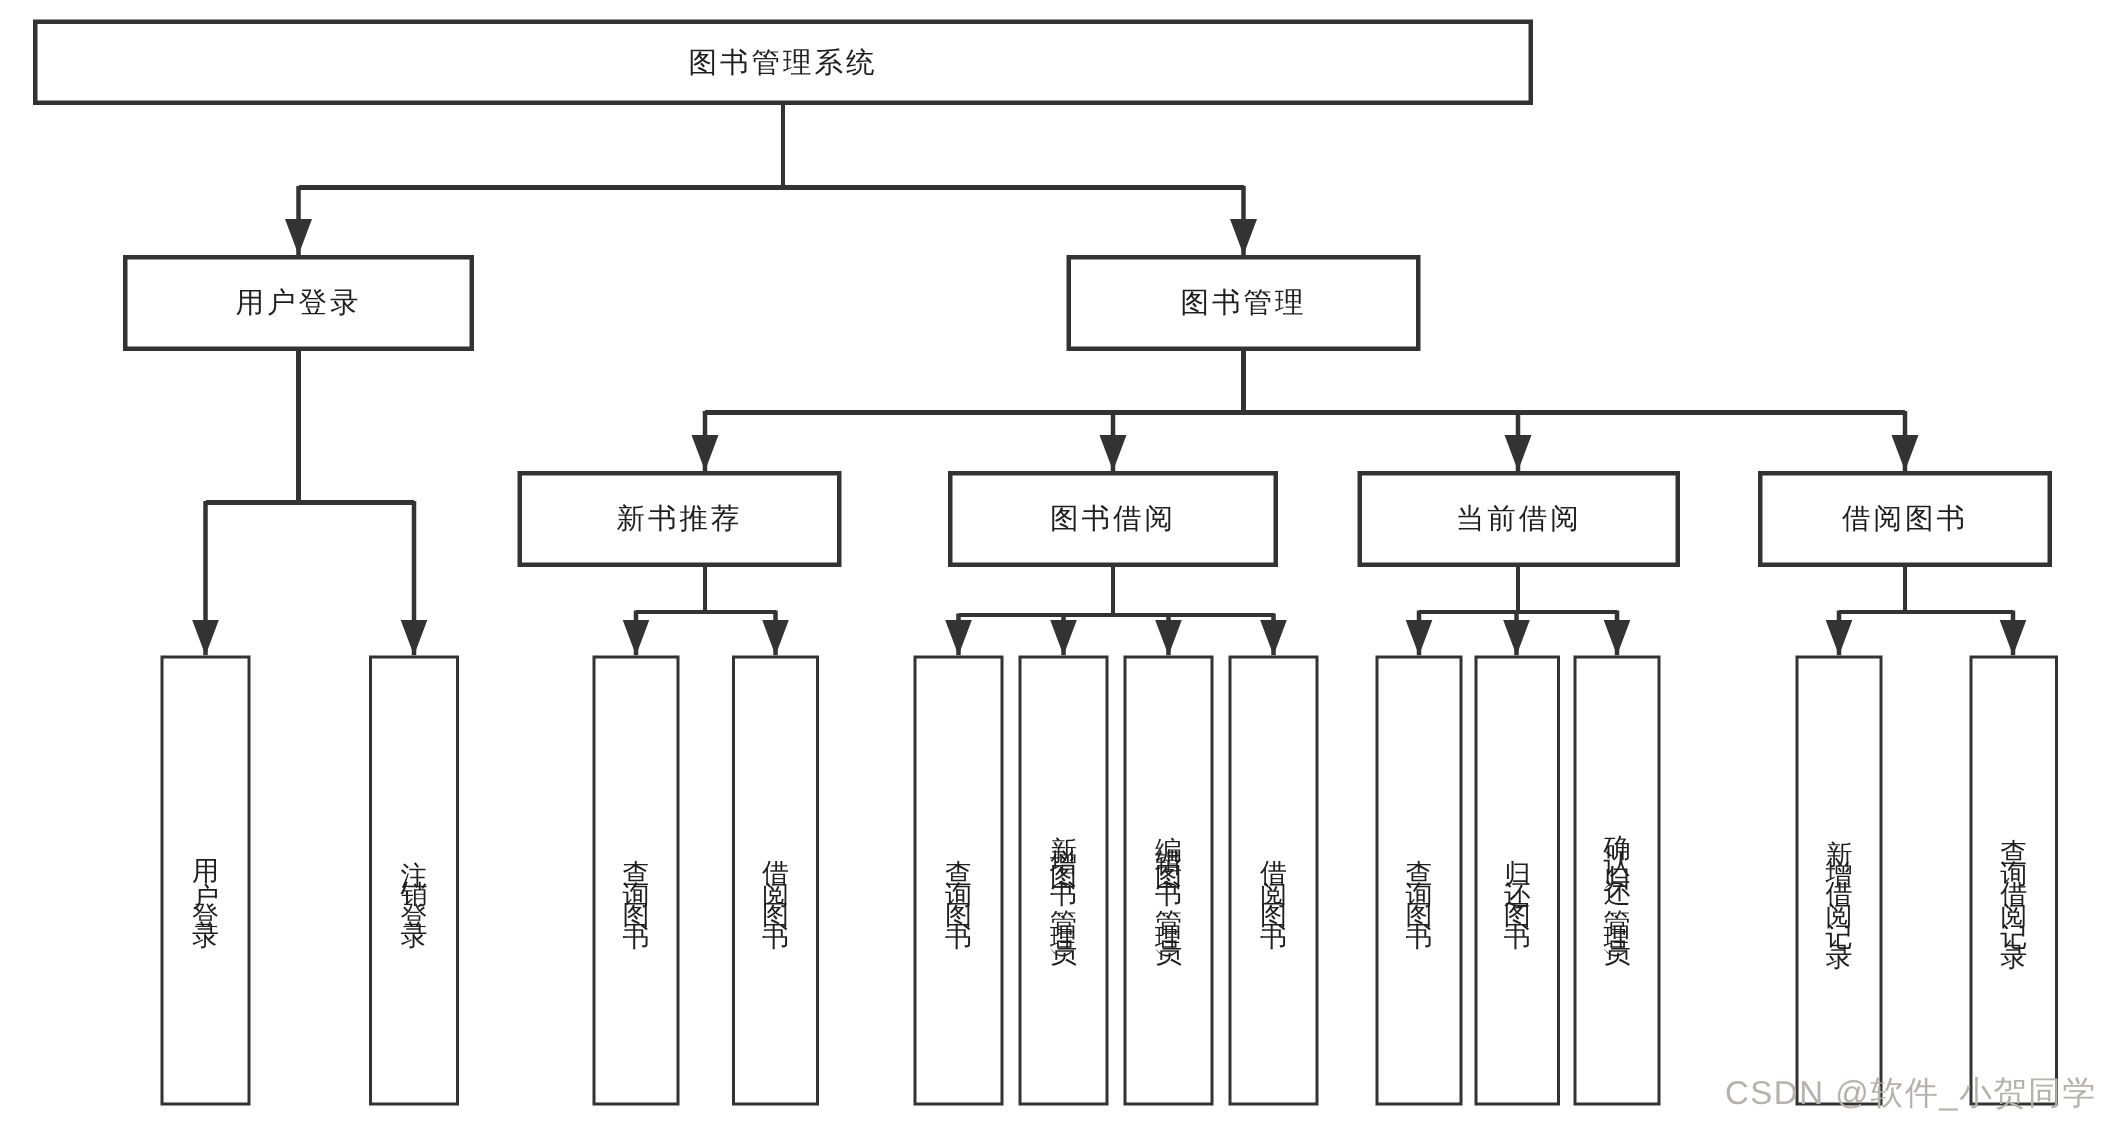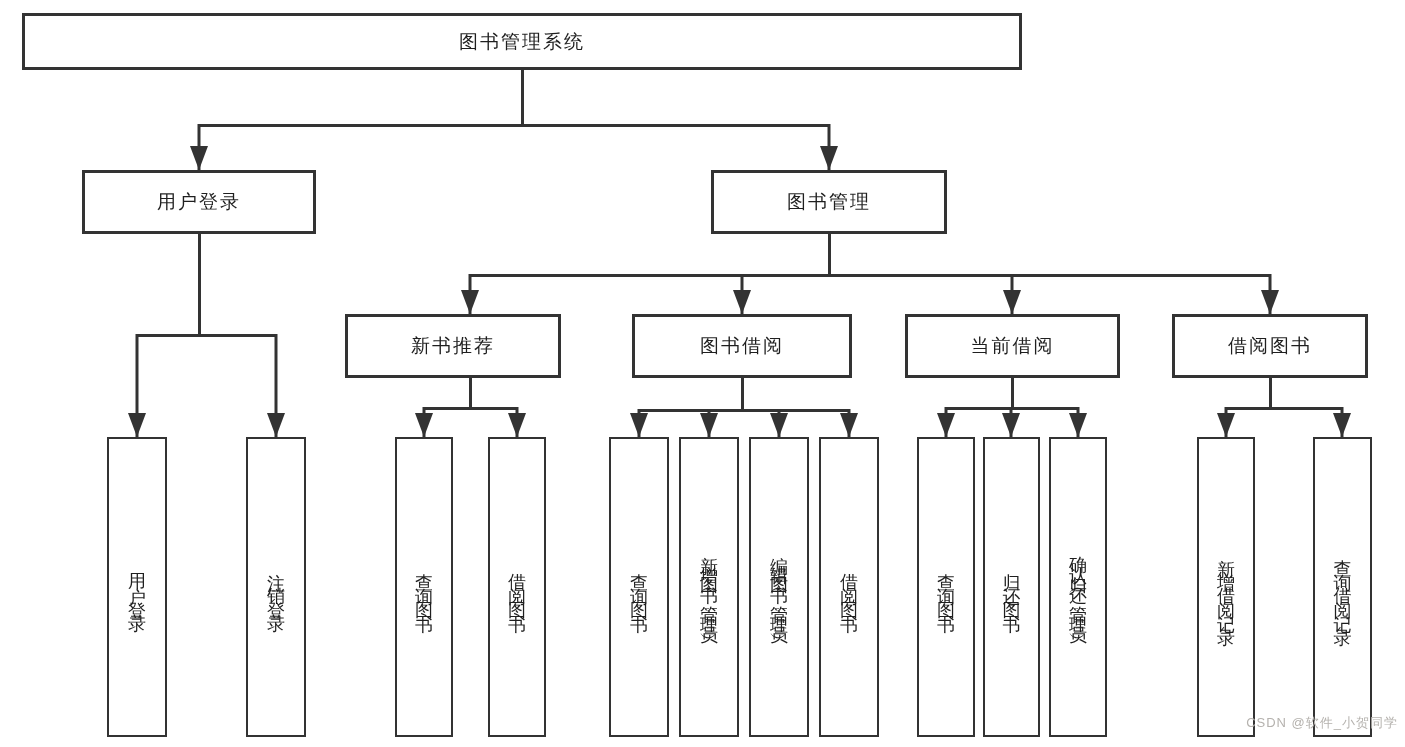--- a/index.html
+++ b/index.html
@@ -50,21 +50,21 @@
     text-orientation: mixed;
     letter-spacing: 14px;
     line-height: 1;
   }
   .leaf.long span { letter-spacing: 10px; }
   .leaf.mid span  { letter-spacing: 14px; }
   .watermark {
     position: absolute;
     right: 7px;
     top: 714px;
-    font-size: 13px;
+    font-size: 22px;
     color: var(--watermark-color);
     letter-spacing: 1px;
     white-space: nowrap;
   }
 </style>
 </head>
 <body>
 
 <div class="canvas">
 

